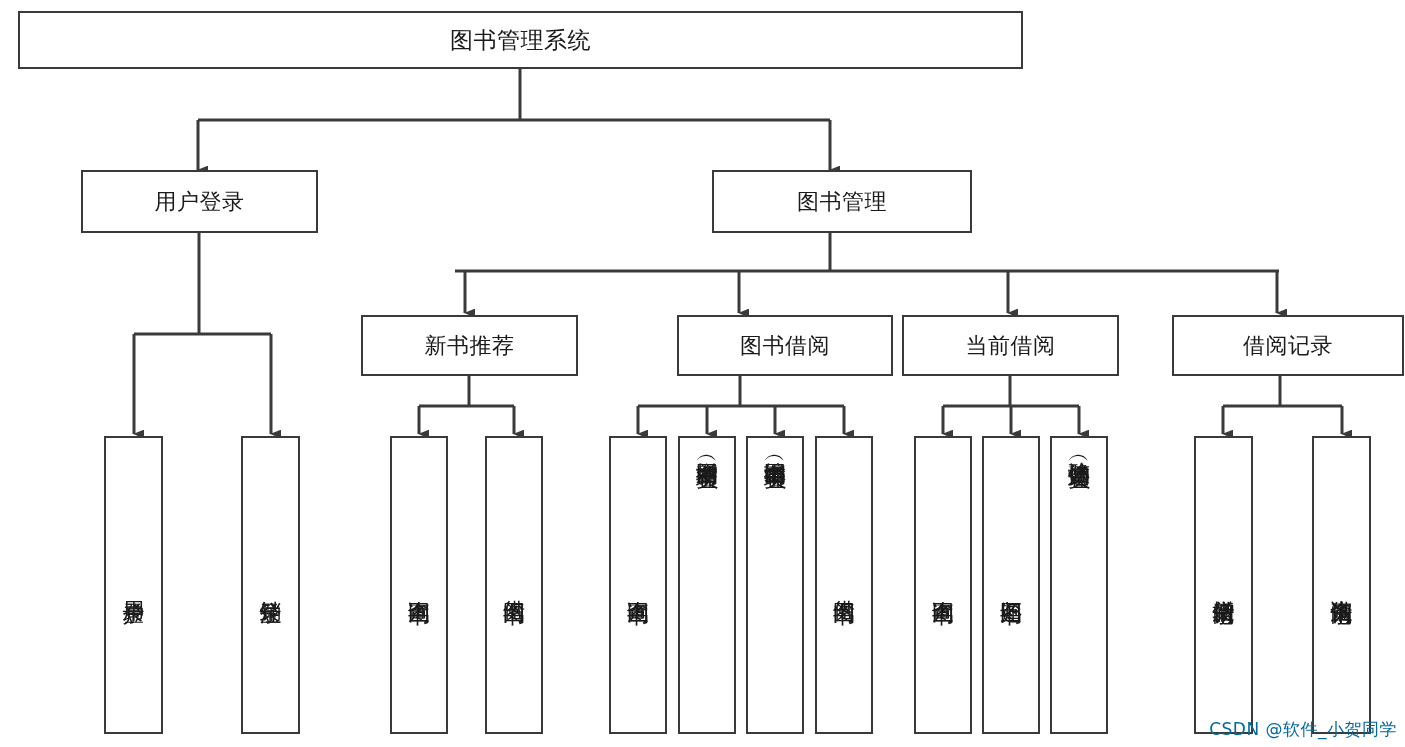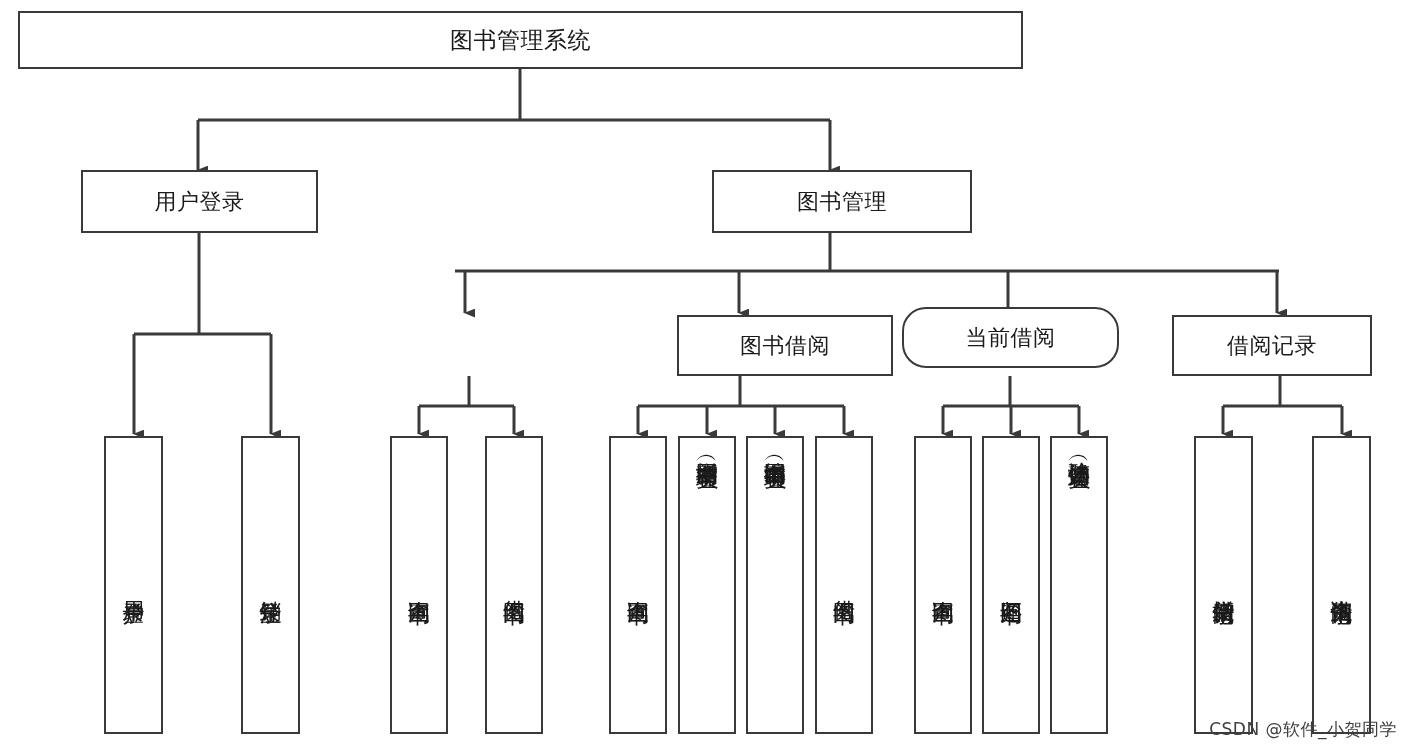--- a/index.html
+++ b/index.html
@@ -68,21 +68,21 @@
   }
   .node-leaf.leaf-short {
     align-items: center;
     padding-top: 0;
   }
   .watermark {
     position: absolute;
     right: 8px;
     bottom: 6px;
     font-size: 17px;
-    color: #404040;
+    color: #0369a1;
     white-space: nowrap;
     letter-spacing: 0.5px;
   }
 </style>
 </head>
 <body>
 
 <div id="diagram-root">
 
   <svg class="connector-layer" viewBox="0 0 1405 747" xmlns="http://www.w3.org/2000/svg">
@@ -140,30 +140,33 @@
   </div>
 
   <div class="node node-l2" style="left:81px; top:170px; width:237px; height:63px;">
     <span class="node-label">用户登录</span>
   </div>
 
   <div class="node node-l2" style="left:712px; top:170px; width:260px; height:63px;">
     <span class="node-label">图书管理</span>
   </div>
 
+  <div class="node node-l3" style="left:361px; top:315px; width:217px; height:61px;">
+    <span class="node-label">新书推荐</span>
+  </div>
 
   <div class="node node-l3" style="left:632px; top:315px; width:216px; height:61px;margin-left:45px;">
     <span class="node-label">图书借阅</span>
   </div>
 
-  <div class="node node-l3" style="left:902px; top:307px; width:217px; height:61px;border-radius:24px;">
+  <div class="node node-l3" style="left:902px; top:315px; width:217px; height:61px;">
     <span class="node-label">当前借阅</span>
   </div>
 
-  <div class="node node-l3" style="left:1172px; top:315px; width:200px; height:61px;">
+  <div class="node node-l3" style="left:1172px; top:315px; width:232px; height:61px;">
     <span class="node-label">借阅记录</span>
   </div>
 
   <div class="node node-leaf leaf-short" style="left:104px; top:436px; width:59px; height:298px;">
     <span class="node-label">用户登录</span>
   </div>
 
   <div class="node node-leaf leaf-short" style="left:241px; top:436px; width:59px; height:298px;">
     <span class="node-label">注销登录</span>
   </div>

